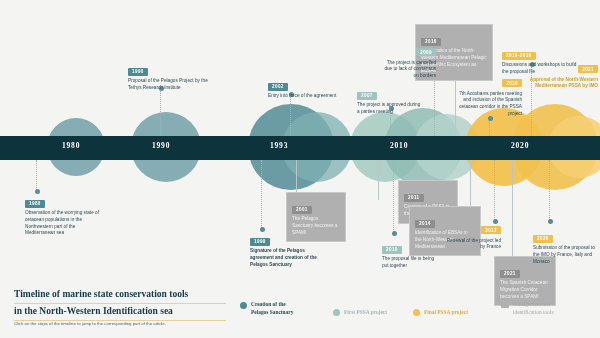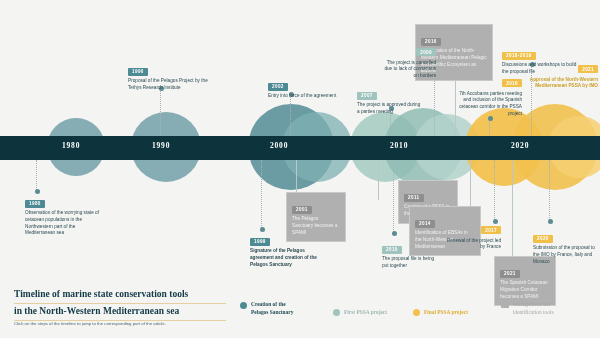--- a/index.html
+++ b/index.html
@@ -98,21 +98,21 @@
   <div class="blob" style="left:384px;top:108px;width:78px;height:78px;background:#8fbcb4;opacity:.85;"></div>
   <div class="blob" style="left:414px;top:114px;width:66px;height:66px;background:#b3d2cb;opacity:.85;"></div>
 
   <div class="blob" style="left:465px;top:108px;width:78px;height:78px;background:#f2c14e;opacity:.95;"></div>
   <div class="blob" style="left:512px;top:104px;width:86px;height:86px;background:#f2c14e;opacity:.9;"></div>
   <div class="blob" style="left:548px;top:116px;width:62px;height:62px;background:#f6cf72;opacity:.85;"></div>
 
   <div class="bar"></div>
   <div class="yearlabel" style="left:62px;">1980</div>
   <div class="yearlabel" style="left:152px;">1990</div>
-  <div class="yearlabel" style="left:270px;">2000</div>
+  <div class="yearlabel" style="left:270px;">1993</div>
   <div class="yearlabel" style="left:390px;">2010</div>
   <div class="yearlabel" style="left:511px;">2020</div>
 
   <div class="conn" style="left:36px;top:160px;height:32px;">
       <span class="dot bot"></span>
     </div>
   <div class="conn" style="left:160px;top:88px;height:48px;">
       <span class="dot top"></span>
     </div>
   <div class="conn" style="left:261px;top:160px;height:70px;">
@@ -230,21 +230,21 @@
 
   <div class="toolbox" style="left:494px;top:256px;width:62px;">
     <span class="yr">2021</span>
     <div class="txt">The Spanish Cetacean Migration Corridor becomes a SPAMI</div>
   </div>
 
   <div class="footer">
     <div class="title">
       <span>Timeline of marine state conservation tools</span>
       <span class="rule"></span>
-      <span>in the North-Western Mediterranean sea</span>
+      <span>in the North-Western Identification sea</span>
       <span class="rule"></span>
     </div>
     <div class="subtitle">Click on the steps of the timeline to jump to the corresponding part of the article.</div>
 
     <div class="legend" style="left:240px;">
       <span class="sw" style="background:#4e8a93;"></span>
       <span class="lg" style="color:#1e4a55;white-space:pre-line;">Creation of the
 Pelagos Sanctuary</span>
     </div>
     <div class="legend" style="left:333px;">

